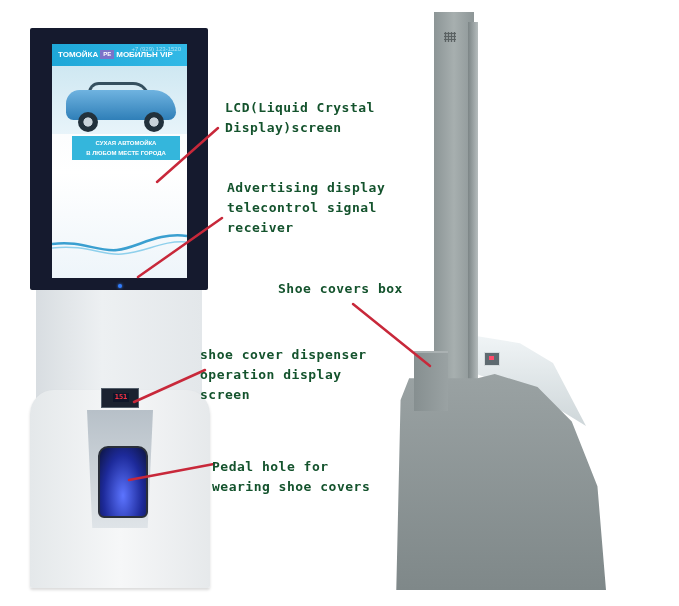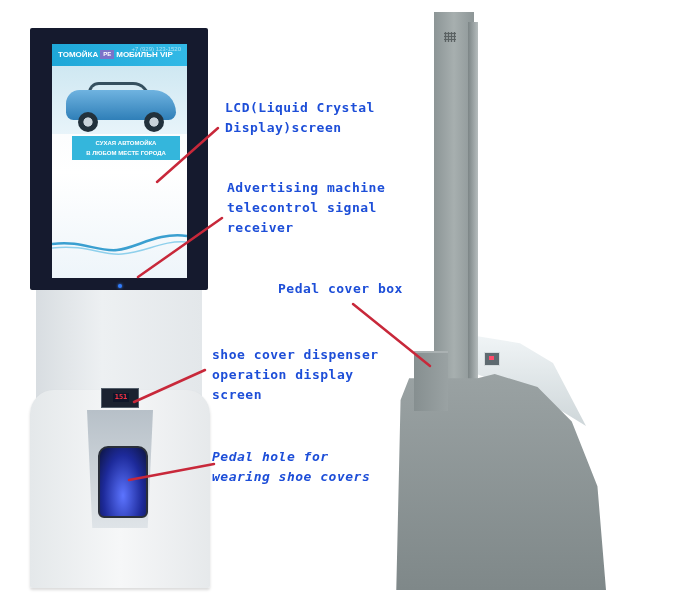--- a/index.html
+++ b/index.html
@@ -31,21 +31,21 @@
   .side-column { left:434px; top:12px; width:40px; height:372px; background:linear-gradient(90deg,#8c9596,#a7afaf 50%,#8d9697); }
   .side-column-edge { left:468px; top:22px; width:10px; height:360px; background:linear-gradient(90deg,#7c8586,#b5bcbd); }
   .speaker { left:444px; top:32px; width:12px; height:10px; background:radial-gradient(circle,#5b6263 1px,transparent 1.5px) 0 0/3px 3px; }
   .shoe-box { left:414px; top:351px; width:34px; height:58px; background:linear-gradient(90deg,#868f90,#9aa2a3); border-top:2px solid #aab1b2; }
   .side-base { left:392px; top:374px; width:214px; height:216px; background:linear-gradient(#9aa2a3,#7f8889); clip-path:polygon(4% 12%,8% 2%,40% 2%,48% 0%,68% 6%,84% 22%,96% 52%,100% 100%,2% 100%); }
   .side-glass { left:476px; top:336px; width:110px; height:90px; background:linear-gradient(#eef3f5,#c9d2d5); clip-path:polygon(0 0,40% 8%,70% 30%,100% 100%,60% 70%,0 42%); opacity:.9; }
   .side-sensor { left:484px; top:352px; width:14px; height:12px; background:#5e6a70; border:1px solid #d5dbdd; }
   .side-sensor-dot { left:489px; top:356px; width:5px; height:4px; background:#ff4a6a; }
 
   
-  .label { font-weight:bold; font-size:13px; line-height:20px; color:#1d4ed8; white-space:pre; letter-spacing:0.5px; }
+  .label { font-weight:bold; font-size:13px; line-height:20px; color:#14532d; white-space:pre; letter-spacing:0.5px; }
   svg.leaders { left:0; top:0; width:679px; height:606px; pointer-events:none; }
 </style>
 </head>
 <body>
 
 <div class="abs front-panel"></div>
 <div class="abs lcd">
   <div class="abs lcd-header">
     <span>ТОМОЙКА</span><span class="badge">РЕ</span><span>МОБИЛЬН VIP</span>
     <span class="phone">+7 (929) 123-1520</span>
@@ -87,21 +87,21 @@
     <line x1="218" y1="128" x2="157" y2="182"></line>
     <line x1="222" y1="218" x2="138" y2="277"></line>
     <line x1="353" y1="304" x2="430" y2="366"></line>
     <line x1="205" y1="370" x2="134" y2="402"></line>
     <line x1="214" y1="464" x2="129" y2="480"></line>
   </g>
 </svg>
 
 <div class="abs label" style="left:225px; top:98px;">LCD(Liquid Crystal
 Display)screen</div>
-<div class="abs label" style="left:227px; top:178px;">Advertising machine
+<div class="abs label" style="left:227px; top:178px;">Advertising display
 telecontrol signal
 receiver</div>
-<div class="abs label" style="left:278px; top:279px;">Pedal cover box</div>
-<div class="abs label" style="left:212px; top:345px;">shoe cover dispenser
+<div class="abs label" style="left:278px; top:279px;">Shoe covers box</div>
+<div class="abs label" style="left:200px; top:345px;">shoe cover dispenser
 operation display
 screen</div>
-<div class="abs label" style="left:212px; top:447px;font-style:italic;">Pedal hole for
+<div class="abs label" style="left:212px; top:457px;">Pedal hole for
 wearing shoe covers</div>
 
 </body></html>

